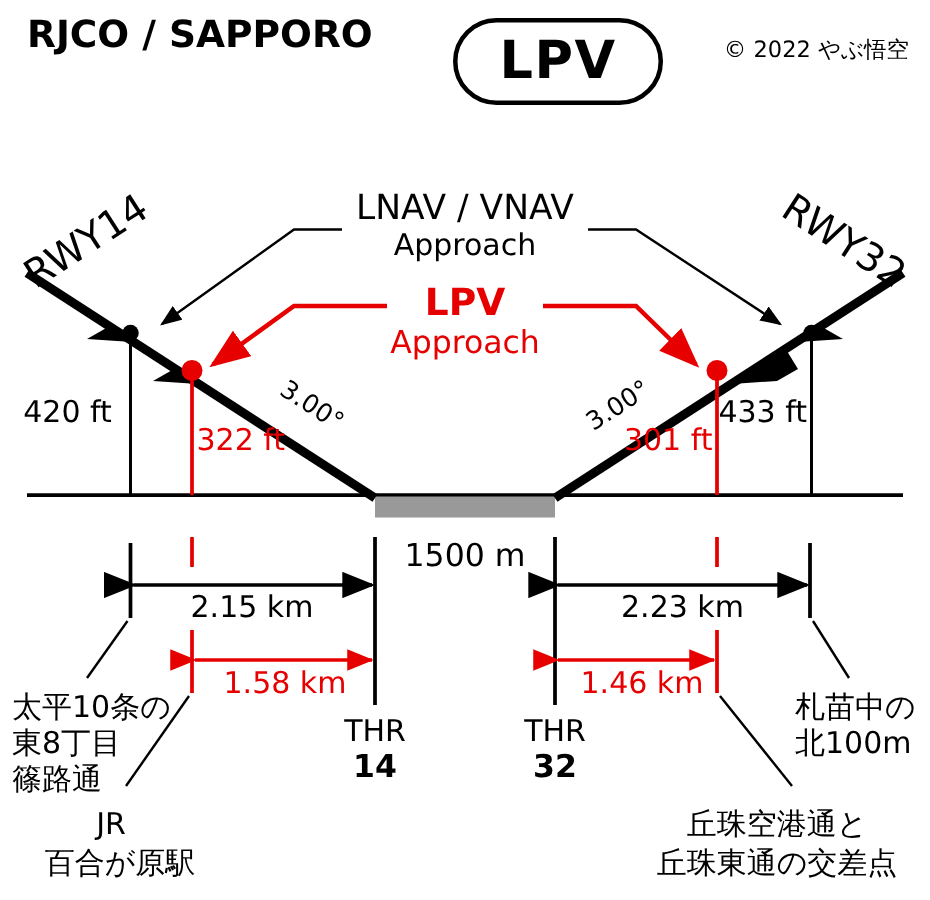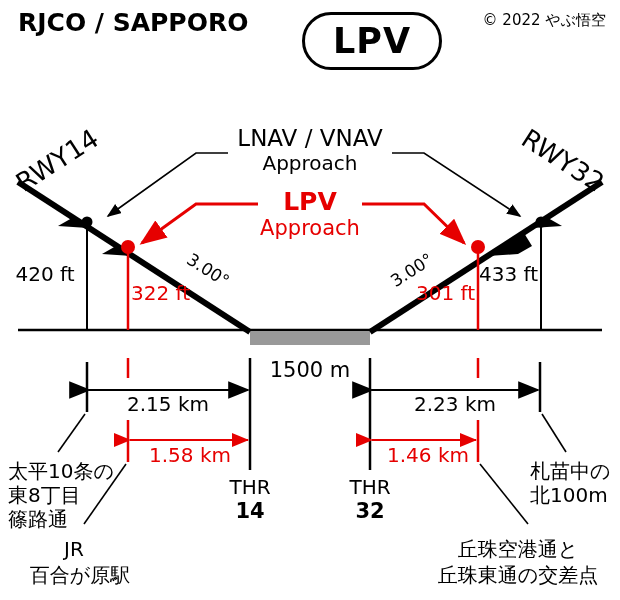--- a/index.html
+++ b/index.html
@@ -31,21 +31,21 @@
   }
   .hdr-sub {
     position: absolute;
     left: 18px; top: 45px;
     font-size: 20px;
     font-weight: normal;
     white-space: nowrap;
   }
   .copyright {
     position: absolute;
-    right: 14px; top: 11px;
+    right: 14px; top: 24px;
     font-size: 15px;
     white-space: nowrap;
   }
   .badge {
     position: absolute;
     left: 302px; top: 12px;
     width: 140px;
     height: 58px;
     border: 3px solid #000000;
     border-radius: 29px;

